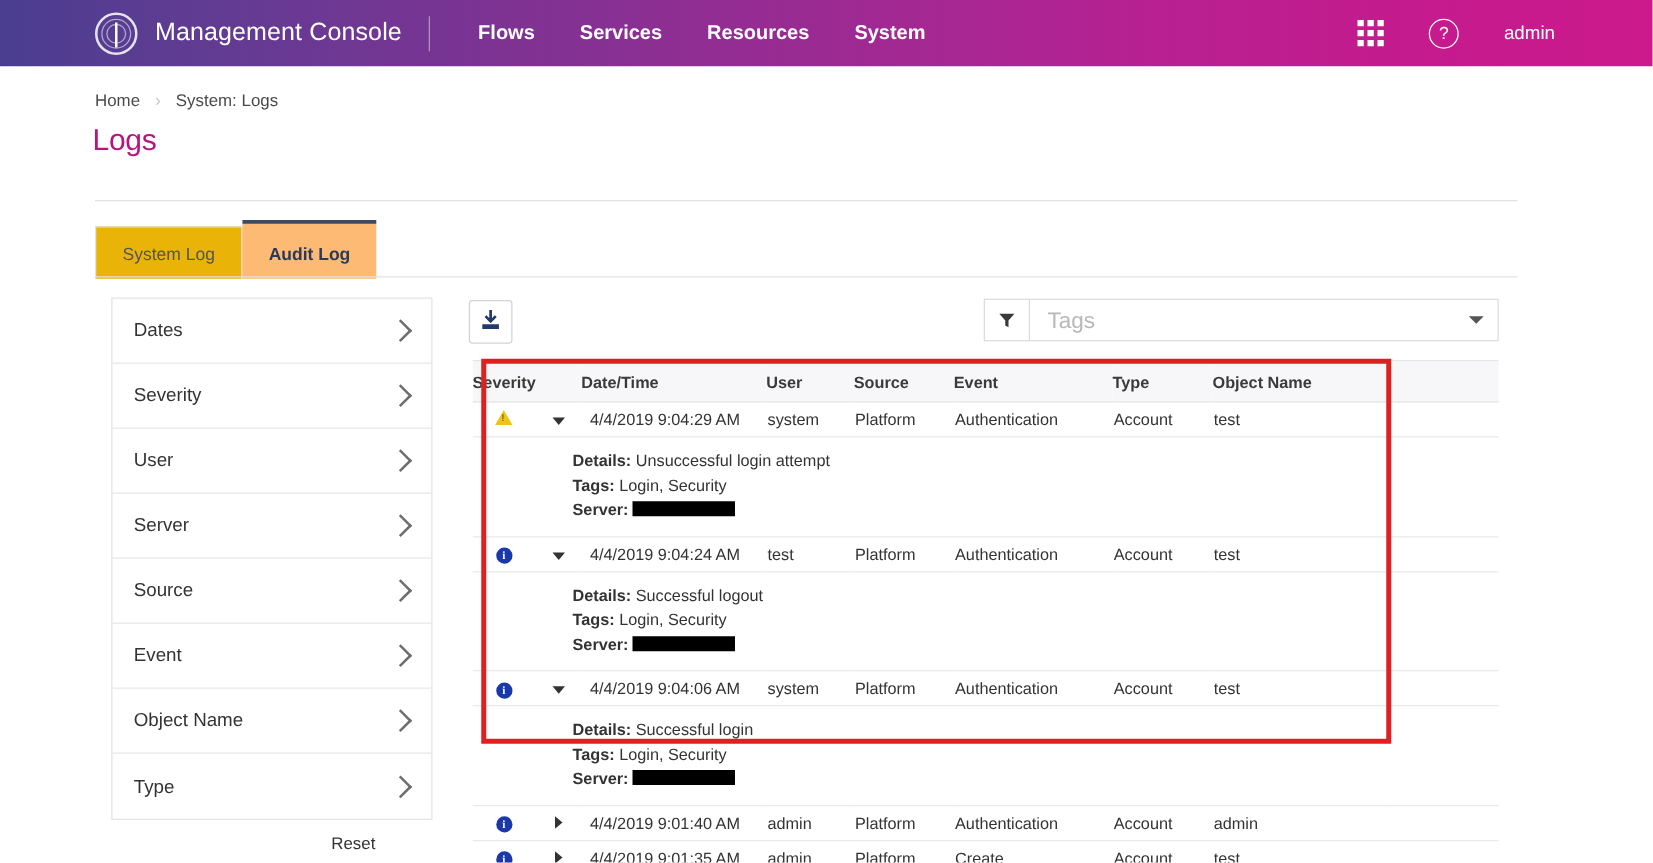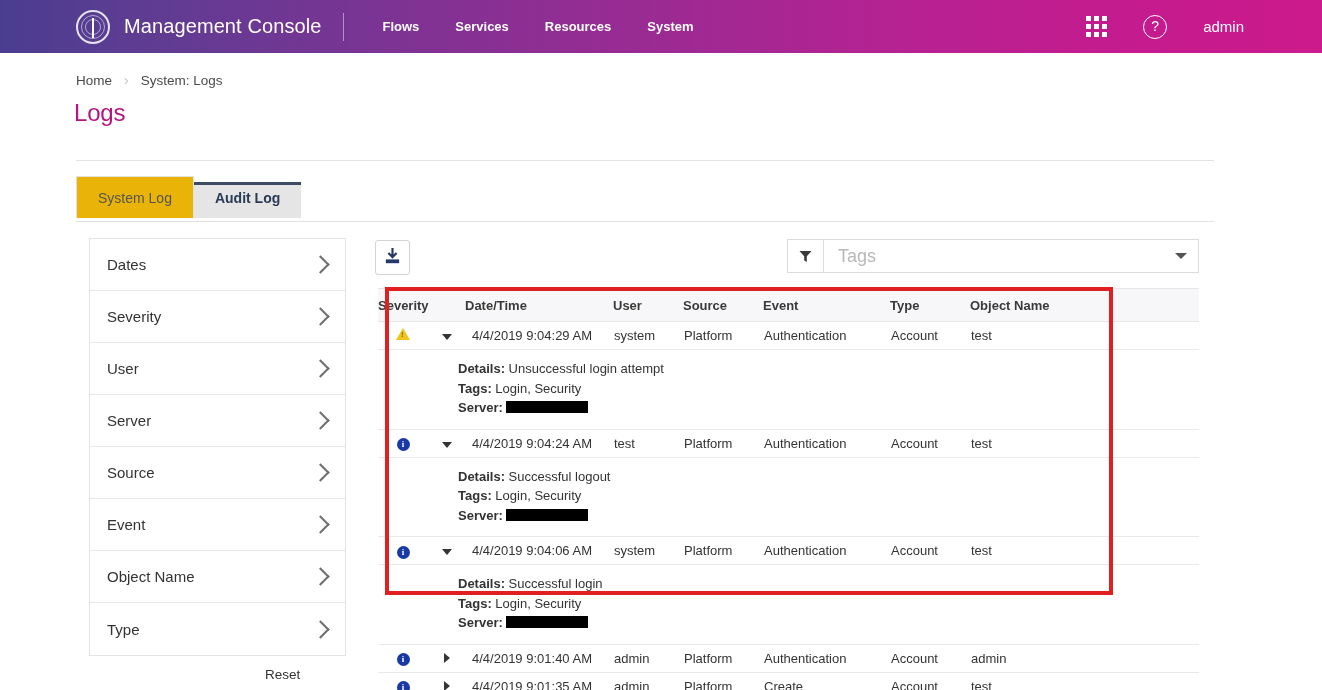--- a/index.html
+++ b/index.html
@@ -43,21 +43,21 @@
     letter-spacing: 0.1px;
     white-space: nowrap;
   }
   .brand-sep {
     width: 1px; height: 28px;
     background: rgba(255,255,255,0.45);
     margin-left: 22px;
   }
   .nav { display: flex; align-items: center; margin-left: 20px; }
   .nav-item {
-    color: #ffffff; font-size: 13px; font-weight: 600;
+    color: #ffffff; font-size: 16px; font-weight: 600;
     padding: 0 18px; white-space: nowrap; cursor: pointer;
   }
   .topbar-right {
     margin-left: auto; display: flex; align-items: center;
     margin-right: 78px;
   }
   .grid-icon {
     display: grid; grid-template-columns: repeat(3, 5px);
     grid-template-rows: repeat(3, 5px); gap: 3px;
     cursor: pointer;
@@ -102,23 +102,23 @@
     position: absolute; top: 175px; left: 76px;
     display: flex; align-items: flex-end;
   }
   .tab {
     font-size: 14px; padding: 13px 21px 12px 21px;
     cursor: pointer; background: #eab308;
     border: 1px solid #e2e2e2; border-bottom: none;
     color: #555; position: relative; top: 1px;
   }
   .tab.active {
-    background: #e5e5e5; color: #2b3b57; font-weight: 600;
+    background: #fdba74; color: #2b3b57; font-weight: 600;
     border: none; border-top: 3px solid #3c4b63;
-    padding-top: 5px;
+    padding-top: 16px;
   }
   .tabs-baseline {
     position: absolute; top: 221px; left: 76px;
     width: 1138px; height: 1px; background: #e2e2e2;
   }
 
   
   .filters {
     position: absolute; top: 238px; left: 89px;
     width: 257px;

